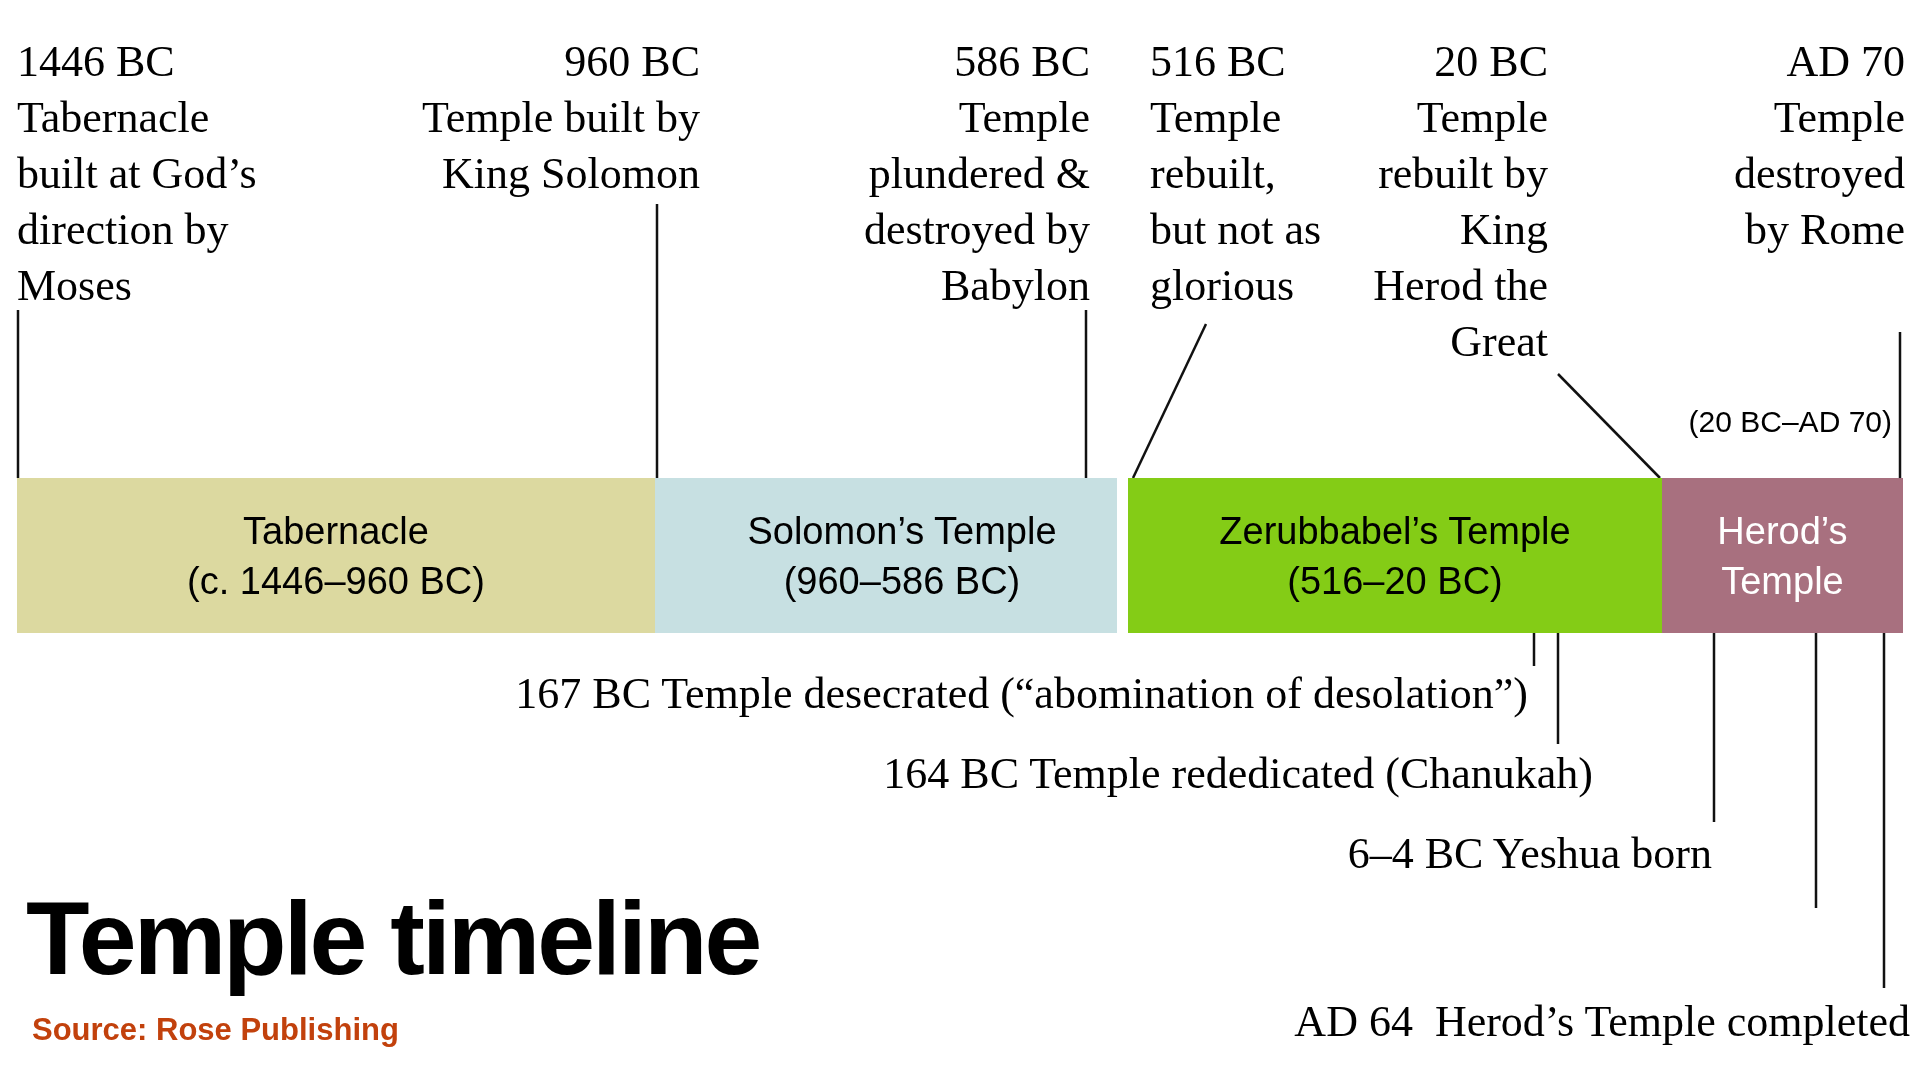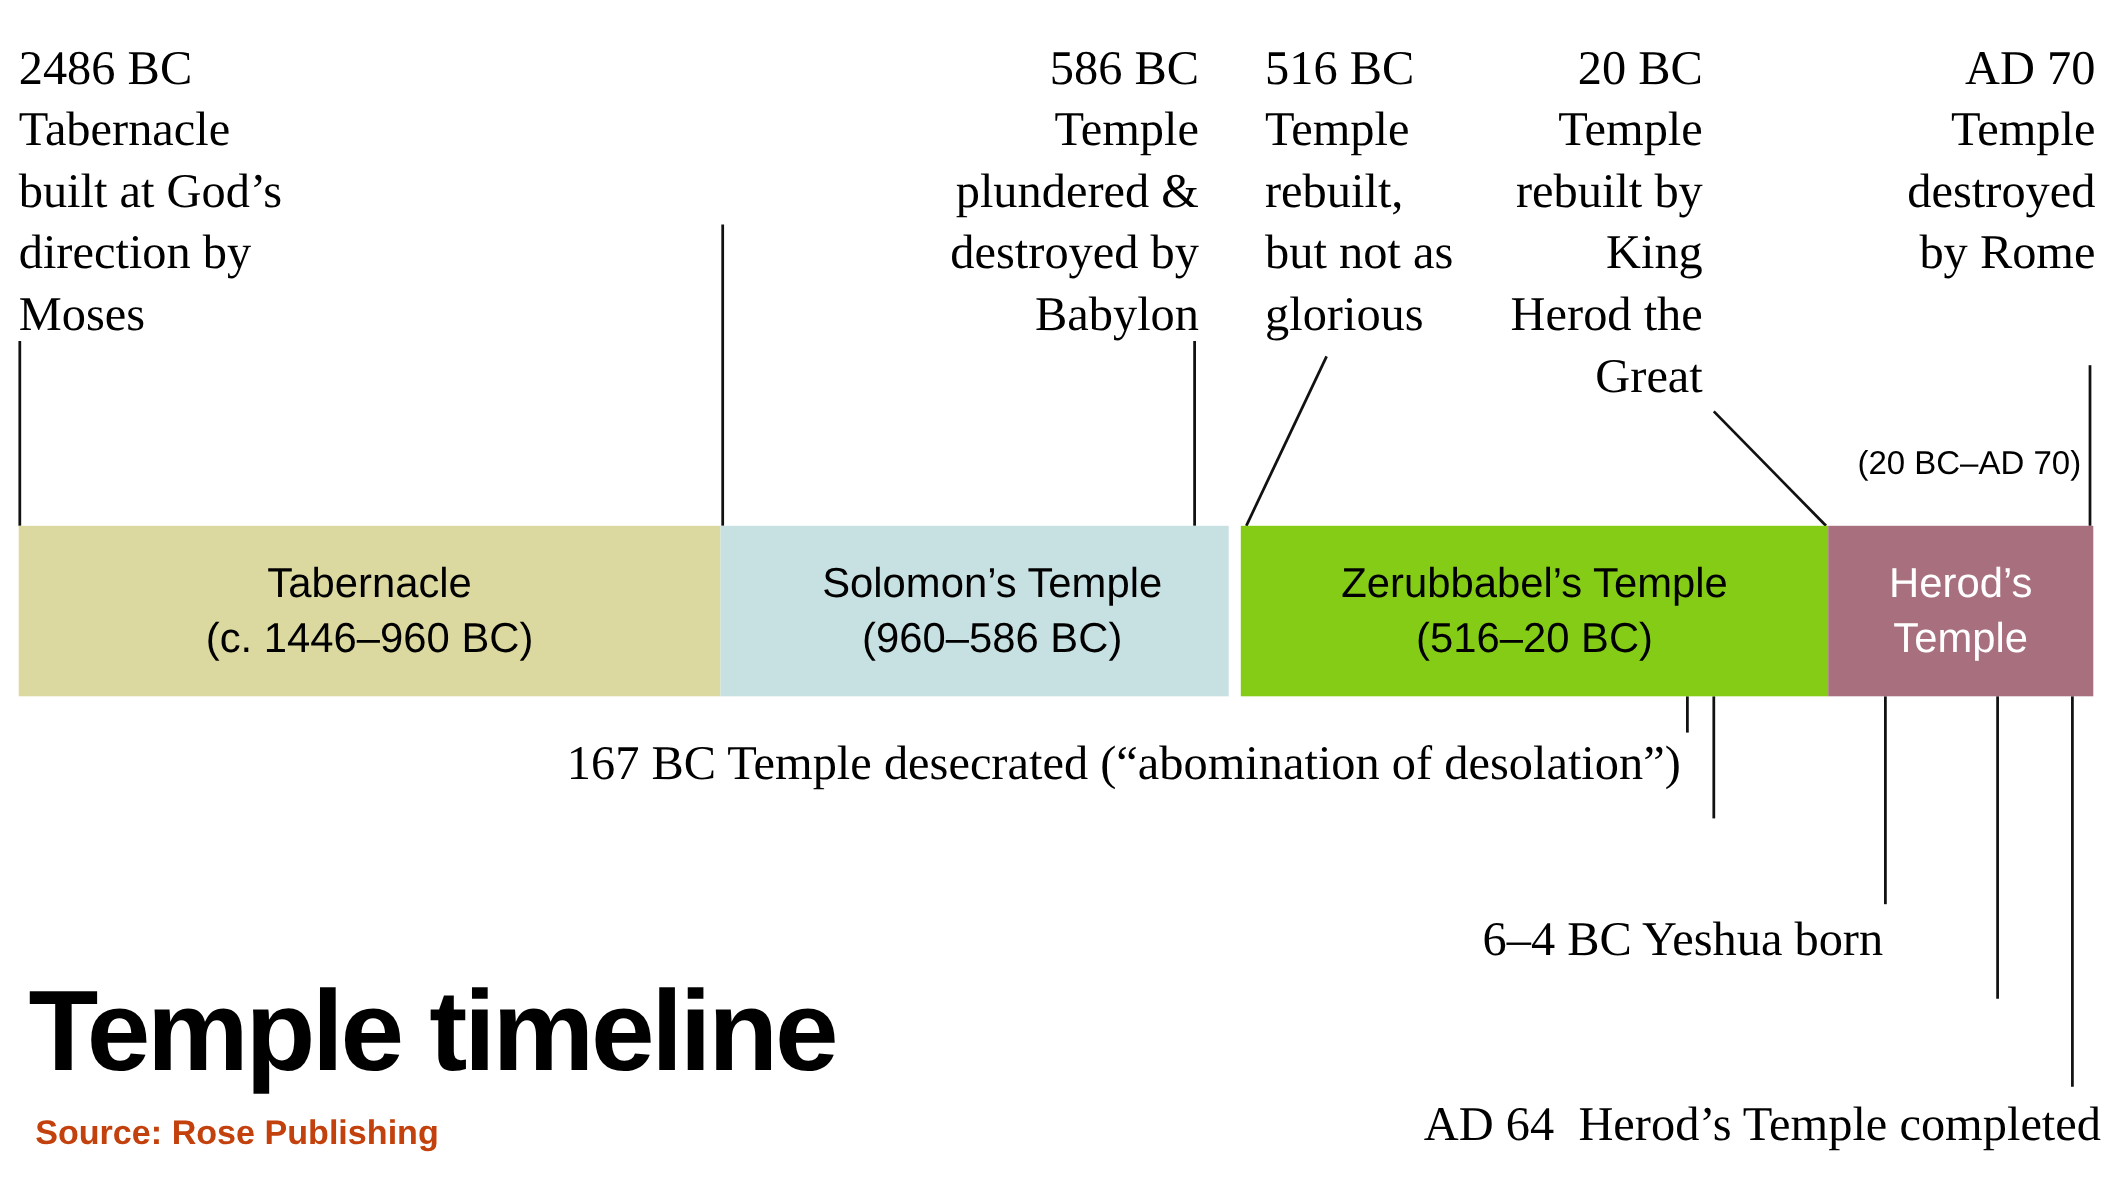--- a/index.html
+++ b/index.html
@@ -77,25 +77,28 @@
       <line x1="1558" y1="374" x2="1660" y2="478"></line>
       <line x1="1900" y1="332" x2="1900" y2="478"></line>
       <line x1="1534" y1="633" x2="1534" y2="666"></line>
       <line x1="1558" y1="633" x2="1558" y2="744"></line>
       <line x1="1714" y1="633" x2="1714" y2="822"></line>
       <line x1="1816" y1="633" x2="1816" y2="908"></line>
       <line x1="1884" y1="633" x2="1884" y2="988"></line>
     </g>
   </svg>
 
-  <div class="ann ev1">2486 BC
+  <div class="ann ev1">1446 BC
 Tabernacle
 built at God’s
 direction by
 Moses</div>
+  <div class="ann ev2">960 BC
+Temple built by
+King Solomon</div>
   <div class="ann ev3">586 BC
 Temple
 plundered &amp;
 destroyed by
 Babylon</div>
   <div class="ann ev4">516 BC
 Temple
 rebuilt,
 but not as
 glorious</div>
@@ -123,19 +126,20 @@
 (516–20 BC)</div>
   </div>
   <div class="bar bar4">
     <div class="bar-label">Herod’s
 Temple</div>
   </div>
 
   <div class="range-note">(20 BC–AD 70)</div>
 
   <div class="bev be1">167 BC Temple desecrated (“abomination of desolation”)</div>
+  <div class="bev be2">164 BC Temple rededicated (Chanukah)</div>
   <div class="bev be3">6–4 BC Yeshua born</div>
   <div class="bev be5">AD 64  Herod’s Temple completed</div>
 
   <div class="title">Temple timeline</div>
   <div class="source">Source: Rose Publishing</div>
 
 </div>
 
 </body></html>

